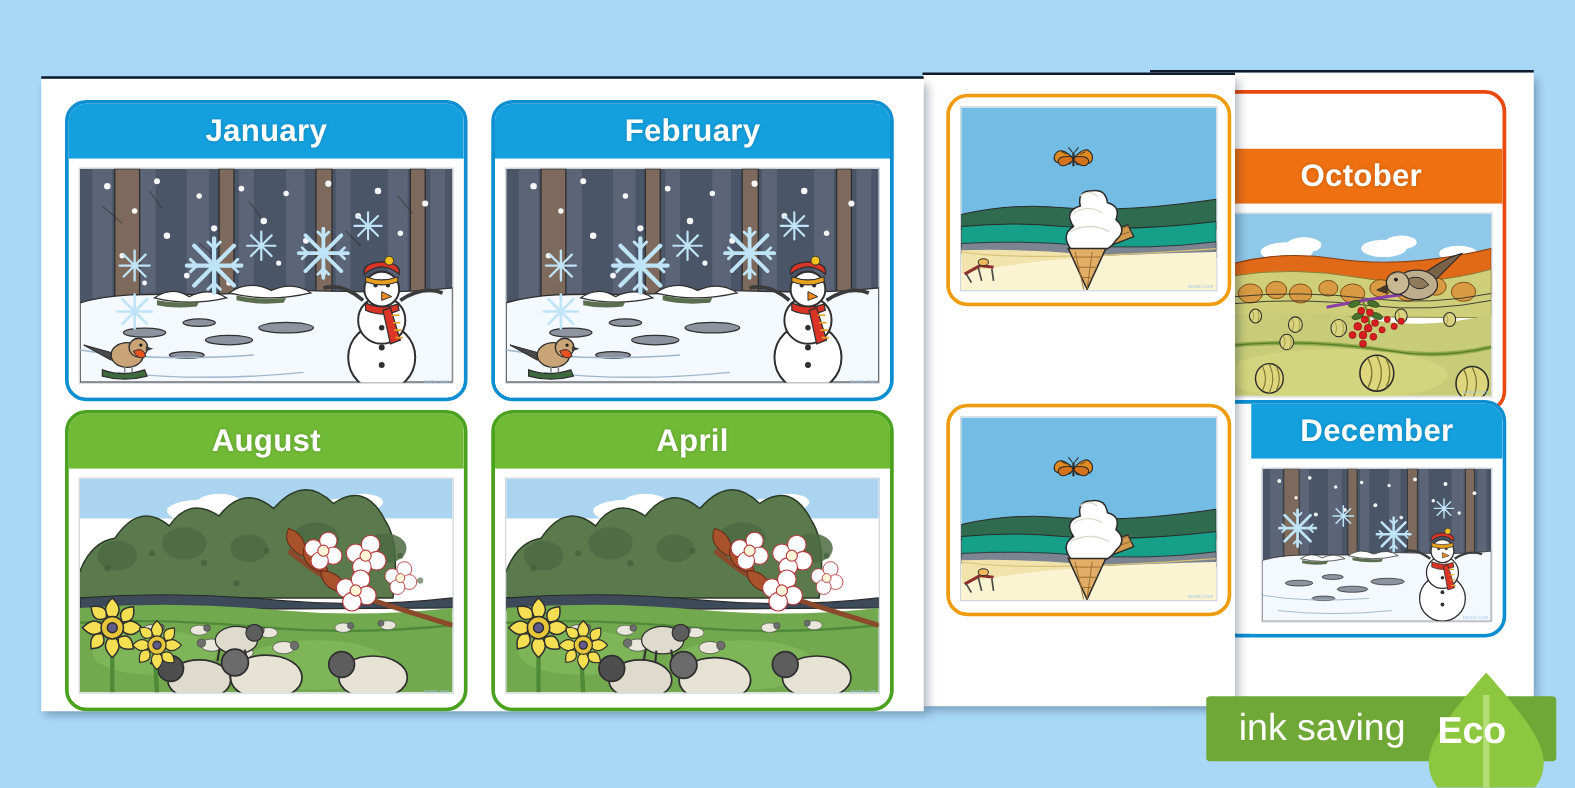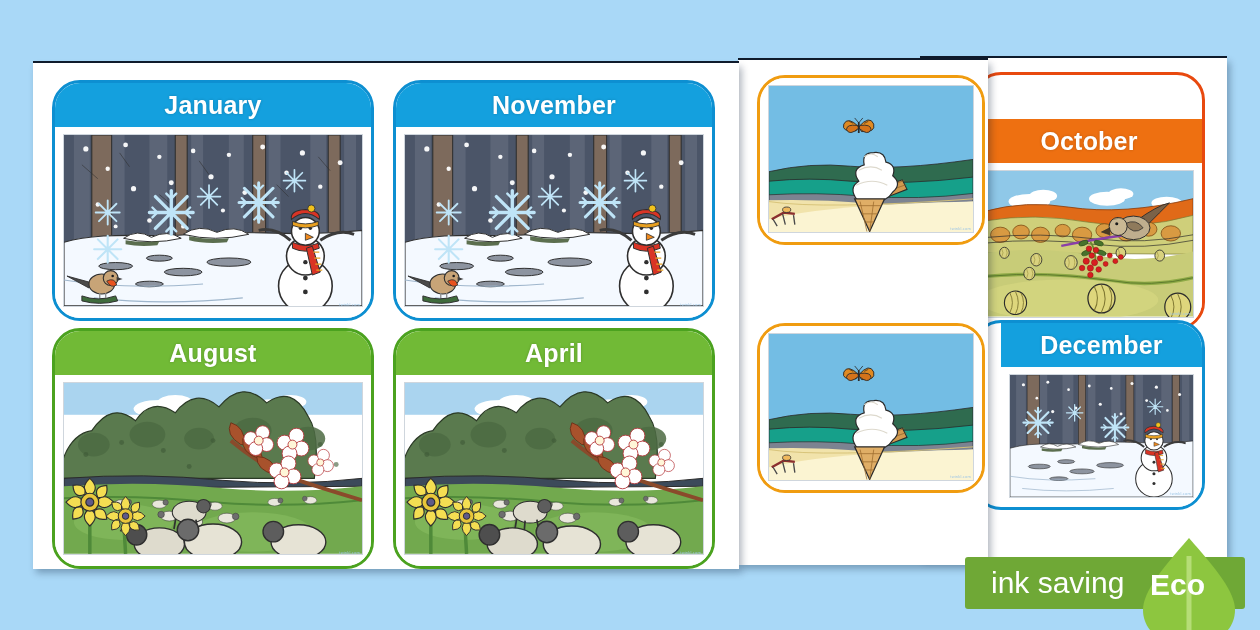--- a/index.html
+++ b/index.html
@@ -23,21 +23,21 @@
     left: 0; right: 0; top: -2px; height: 2px;
     background: #0f1b2c;
   }
   #sheet-back  { left: 920px; top: 58px;  width: 307px; height: 500px; z-index: 1; }
   #sheet-mid   { left: 738px; top: 60px;  width: 250px; height: 505px; z-index: 2; }
   #sheet-front { left: 33px;  top: 63px;  width: 706px; height: 506px; z-index: 3; }
 
   
   .card {
     position: absolute;
-    border-radius: 28px;
+    border-radius: 17px;
     border: 3px solid;
     overflow: hidden;
     background: #fff;
   }
   .card-header {
     height: 44px;
     display: flex;
     align-items: center;
     justify-content: center;
   }
@@ -266,21 +266,21 @@
               <path d="M6 19 v5 M12 19 v5"></path>
             </g>
         </g>
       </svg>
       <span class="wm">twinkl.com</span>
     </div>
   </div>
 
   <div class="card t-winter" id="card-february">
     <div class="card-header">
-      <span class="card-title">November</span>
+      <span class="card-title">February</span>
     </div>
     <div class="card-body">
       <svg class="pic" viewBox="0 0 300 172" preserveAspectRatio="none">
         <rect x="0" y="0" width="300" height="110" fill="#4b5568"></rect>
         <g fill="#5c6577">
           <rect x="10" y="0" width="16" height="108"></rect>
             <rect x="48" y="0" width="13" height="108"></rect>
           <rect x="86" y="0" width="18" height="108"></rect>
             <rect x="128" y="0" width="12" height="108"></rect>
           <rect x="166" y="0" width="15" height="108"></rect>

